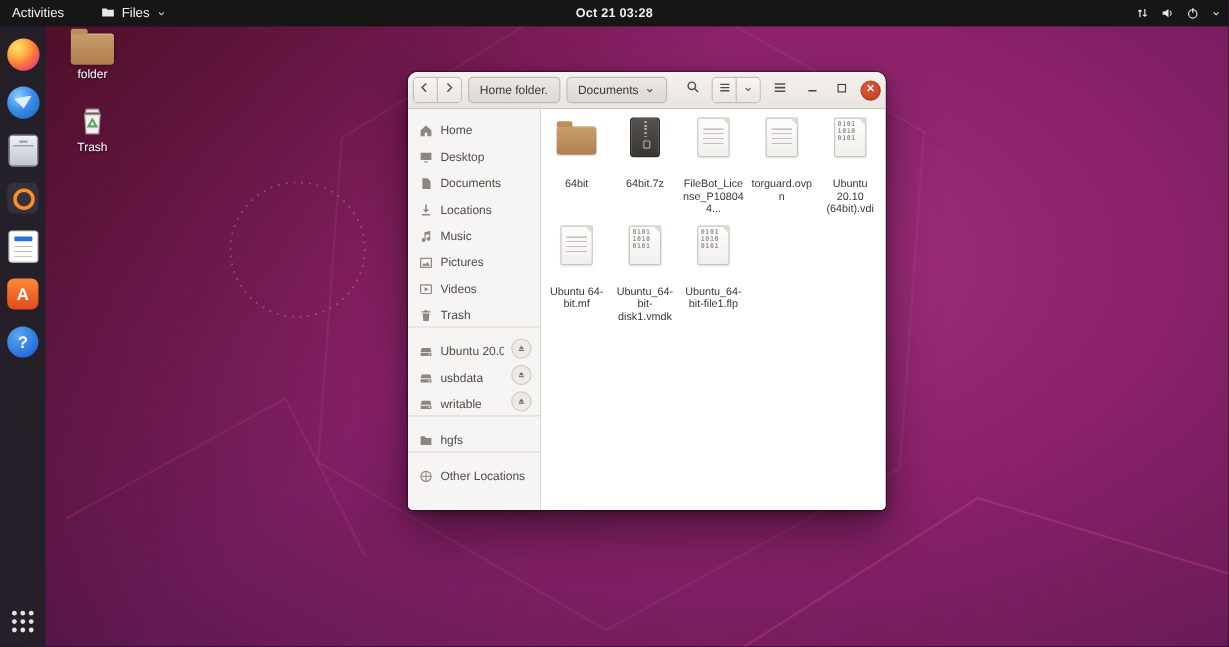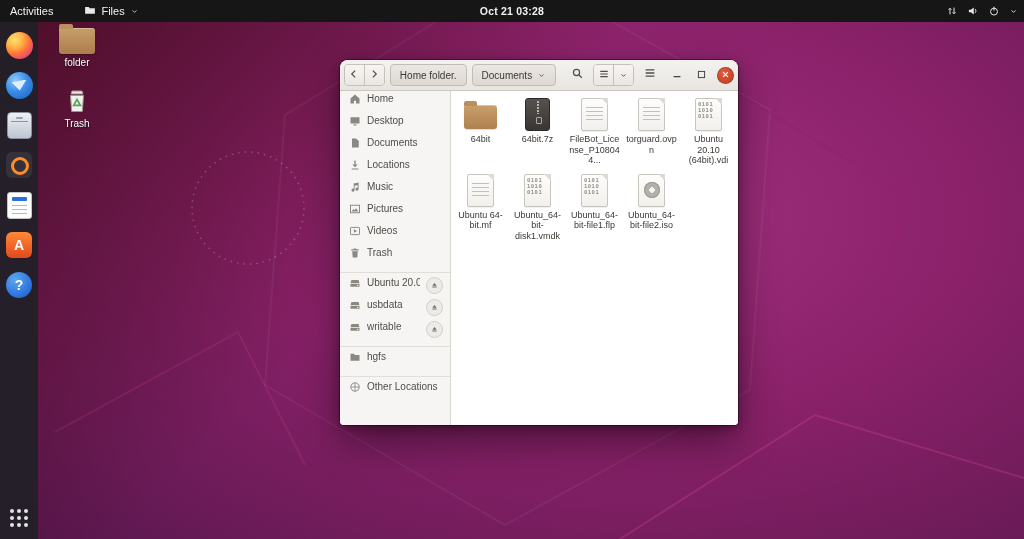--- a/index.html
+++ b/index.html
@@ -77,33 +77,33 @@
   .iconbtn{width:22px;height:22px;display:flex;align-items:center;justify-content:center;flex:0 0 auto;}
   .winctl{display:flex;align-items:center;gap:8px;margin-left:3px;flex:0 0 auto;}
   .wbtn{width:16px;height:16px;display:flex;align-items:center;justify-content:center;}
   .closebtn{width:17px;height:17px;border-radius:50%;display:flex;align-items:center;justify-content:center;
     background:radial-gradient(circle at 35% 30%, #df5a3c, #bd3c20);box-shadow:inset 0 0 0 1px rgba(0,0,0,.15);}
   .winbody{flex:1;display:flex;min-height:0;}
 
   
   .sidebar{width:110px;flex:0 0 110px;background:#f6f5f3;border-right:1px solid #d9d5cf;
     padding-top:2px;font-size:10px;color:#504d48;overflow:hidden;}
-  .sb-item{display:flex;align-items:flex-start;gap:6px;height:22px;padding:0 7px 0 9px;}
+  .sb-item{display:flex;align-items:flex-end;gap:6px;height:22px;padding:0 7px 0 9px;}
   .sb-item .icn{display:flex;width:12px;justify-content:center;flex:0 0 12px;}
   .sb-label{white-space:nowrap;overflow:hidden;}
   .sb-sep{height:1px;background:#e1ddd7;margin:3px 0 4px;}
   .eject{margin-left:auto;width:15px;height:15px;border-radius:50%;background:#edebe8;border:1px solid #d2cdc7;
     display:flex;align-items:center;justify-content:center;flex:0 0 15px;}
 
   
   .main{flex:1;background:#fff;padding:4px 0 0 1px;overflow:hidden;}
   .file-grid{display:grid;grid-template-columns:repeat(5,57px);justify-content:start;row-gap:5px;}
   .cell{display:flex;flex-direction:column;align-items:center;padding:0 2px;}
   .fi{height:36px;display:flex;align-items:flex-end;justify-content:center;}
-  .cell-label{margin-top:3px;font-size:9px;line-height:10.5px;color:#3a3833;text-align:center;
+  .cell-label{margin-top:17px;font-size:9px;line-height:10.5px;color:#3a3833;text-align:center;
     overflow-wrap:anywhere;word-break:break-word;max-width:54px;}
   .fi span{display:block;}
   .icon-folder{position:relative;width:33px;height:24px;margin-bottom:2px;border-radius:2px 3px 3px 3px;
     background:linear-gradient(#c89f6b,#b08150);box-shadow:inset 0 1px 0 rgba(255,255,255,.35),0 1px 1px rgba(0,0,0,.15);}
   .icon-folder:before{content:"";position:absolute;top:-4px;left:0;width:13px;height:5px;background:#b98f5d;border-radius:2px 2px 0 0;}
   .icon-page{position:relative;width:25px;height:31px;border:1px solid #c8c4be;border-radius:2px;
     background:linear-gradient(#fdfdfc,#f2f0ed);box-shadow:0 1px 1px rgba(0,0,0,.07);}
   .pg-fold{position:absolute;top:-1px;right:-1px;width:0;height:0;border-top:7px solid #ddd9d3;border-left:7px solid transparent;}
   .pg-lines{position:absolute;left:4px;right:4px;top:8px;height:16px;
     background:repeating-linear-gradient(to bottom,#c3bfba 0,#c3bfba 1px,transparent 1px,transparent 4px);}
@@ -507,26 +507,17 @@
                   <span class="pg-fold"></span>
                   <span class="pg-bin">
                     <span>0101</span>
                     <span>1010</span>
                     <span>0101</span>
                   </span>
                 </span>
               </div>
               <div class="cell-label">Ubuntu_64-bit-file1.flp</div>
             </div>
-            <div class="cell">
-              <div class="fi">
-                <span class="icon-page">
-                  <span class="pg-fold"></span>
-                  <span class="pg-disc"></span>
-                </span>
-              </div>
-              <div class="cell-label">Ubuntu_64-bit-file2.iso</div>
-            </div>
           </div>
       </div>
     </div>
   </div>
 </div>
 
 </body></html>

